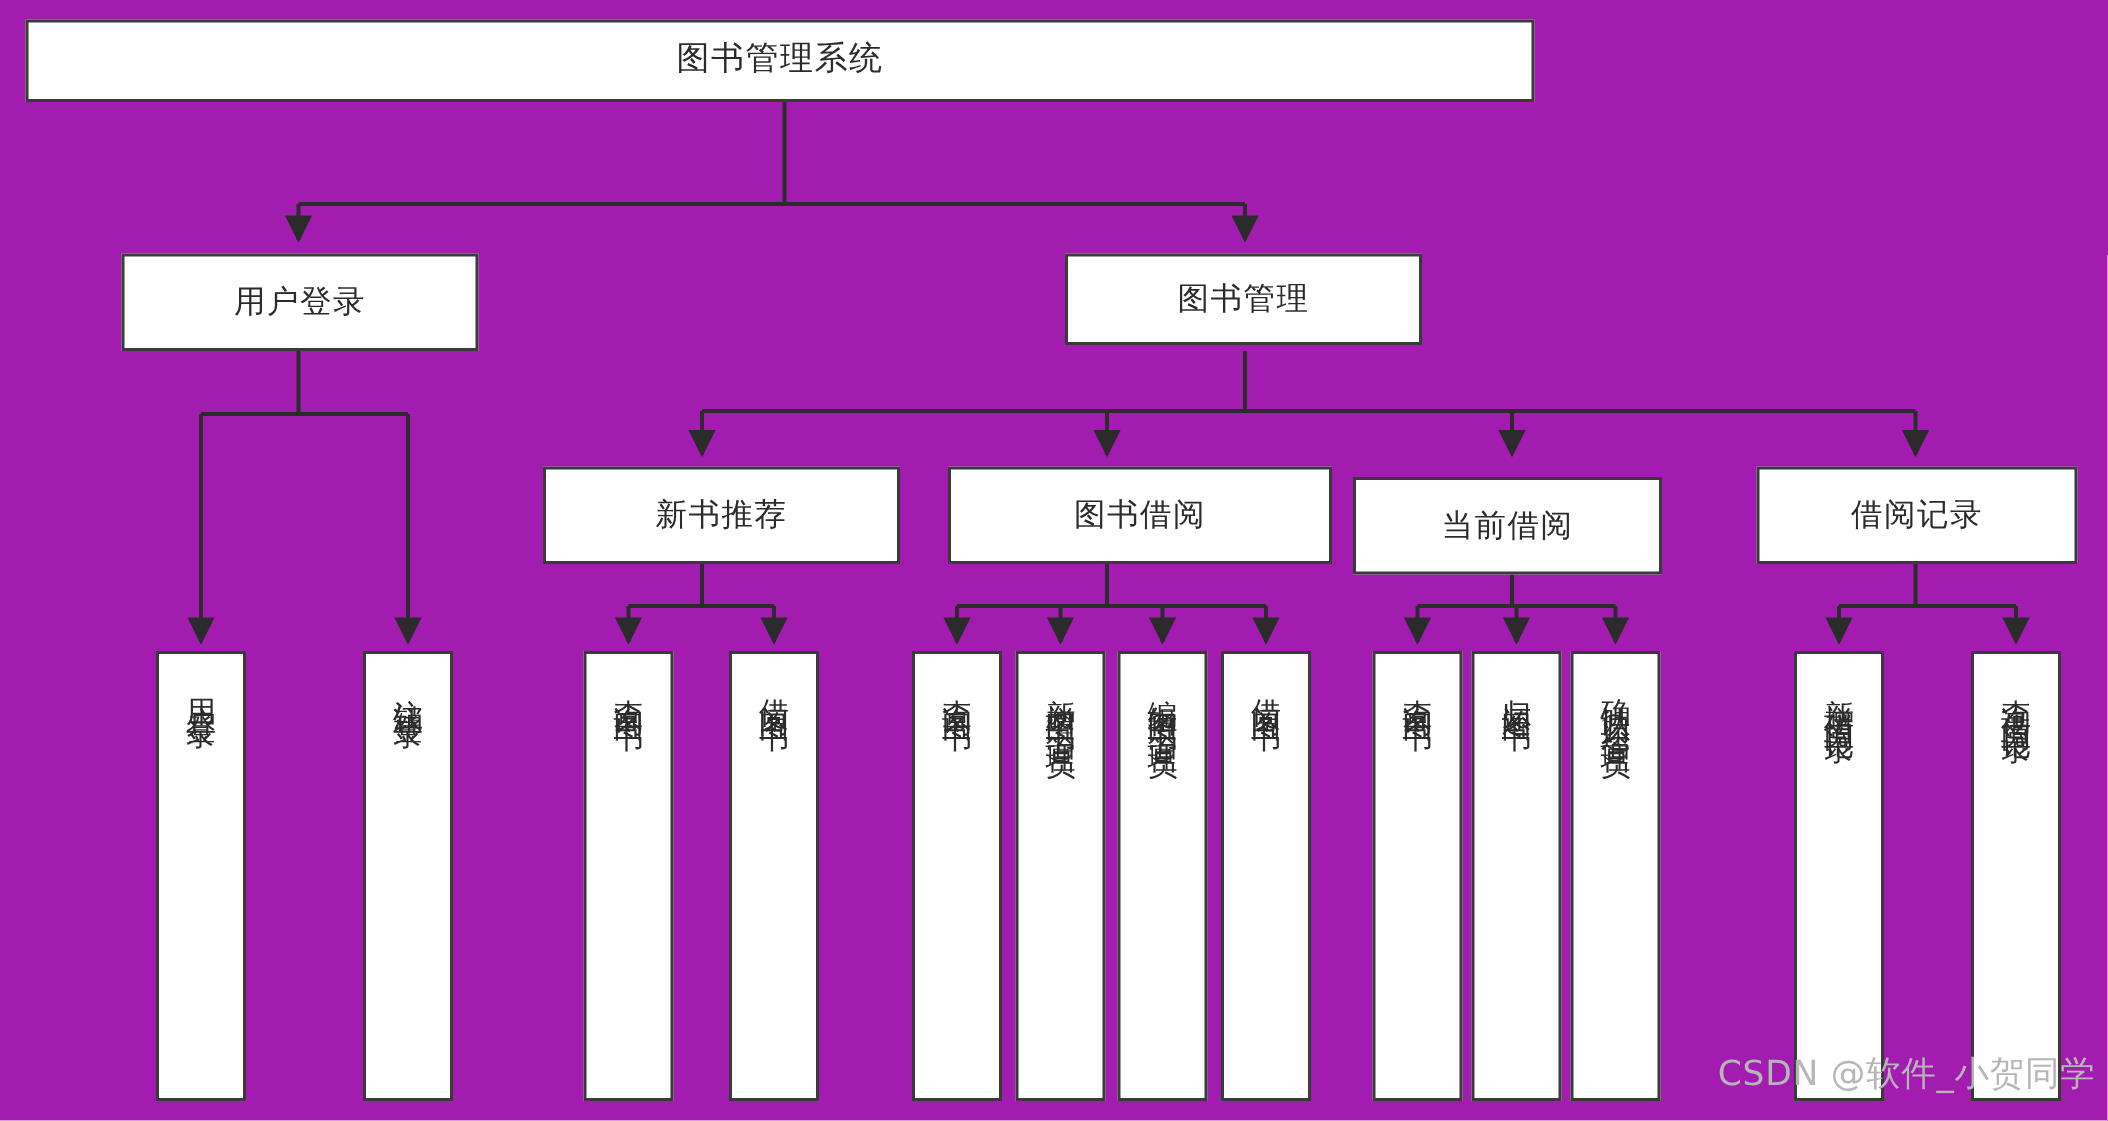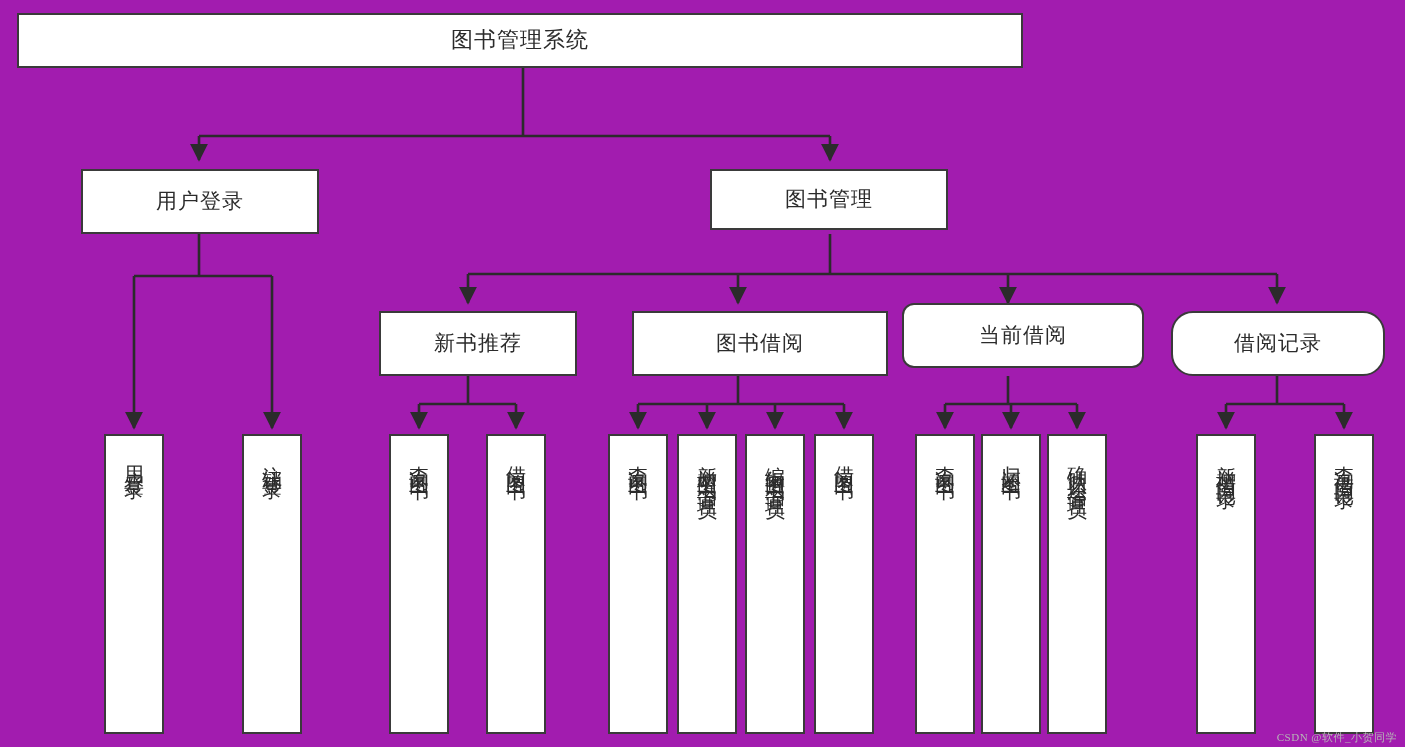--- a/index.html
+++ b/index.html
@@ -56,27 +56,26 @@
     white-space:nowrap;
     display:block;
   }
   .node.root{
     font-size:22px;
   }
   
   #watermark{
     position:absolute;
     right:8px;
-    bottom:2px;
-    font-size:11px;
+    bottom:16px;
+    font-size:23px;
     color:#b6b6b6;
     z-index:5;
     white-space:nowrap;
     letter-spacing:0.5px;
-    font-family:Liberation Serif, serif;
   }
 </style>
 </head>
 <body>
 
 <div id="canvas">
 
   <svg id="edges" viewBox="0 0 1405 747" width="1405" height="747" xmlns="http://www.w3.org/2000/svg">
     <defs>
       <marker id="arrow" viewBox="0 0 10 10" refX="9" refY="5" markerWidth="7" markerHeight="7" orient="auto-start-reverse">
@@ -131,30 +130,30 @@
     <span>图书管理系统</span>
   </div>
 
   <div class="node horiz" style="left:81px;top:169px;width:238px;height:65px;">
     <span>用户登录</span>
   </div>
   <div class="node horiz" style="left:710px;top:169px;width:238px;height:61px;">
     <span>图书管理</span>
   </div>
 
-  <div class="node horiz" style="left:379px;top:311px;width:198px;height:65px;">
+  <div class="node horiz" style="left:362px;top:311px;width:238px;height:65px;">
     <span>新书推荐</span>
   </div>
   <div class="node horiz" style="left:632px;top:311px;width:256px;height:65px;">
     <span>图书借阅</span>
   </div>
-  <div class="node horiz" style="left:902px;top:303px;width:242px;height:65px;border-radius:12px;">
+  <div class="node horiz" style="left:902px;top:318px;width:206px;height:65px;">
     <span>当前借阅</span>
   </div>
-  <div class="node horiz" style="left:1171px;top:311px;width:214px;height:65px;border-radius:22px;">
+  <div class="node horiz" style="left:1171px;top:311px;width:214px;height:65px;">
     <span>借阅记录</span>
   </div>
 
   <div class="node vert" style="left:104px;top:434px;width:60px;height:300px;">
     <span class="vlabel">用户登录</span>
   </div>
   <div class="node vert" style="left:242px;top:434px;width:60px;height:300px;">
     <span class="vlabel">注销登录</span>
   </div>
 

